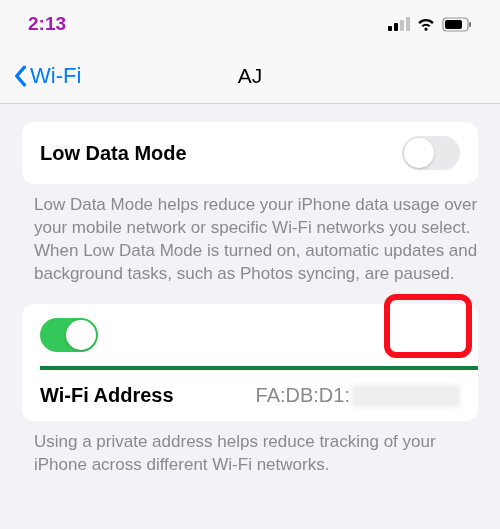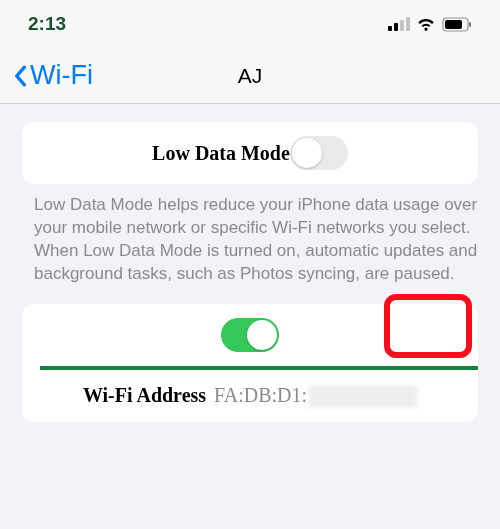--- a/index.html
+++ b/index.html
@@ -14,41 +14,41 @@
       height: 48px;
       display: flex;
       justify-content: space-between;
       align-items: center;
       padding: 0 28px;
       background: #f8f8f9;
     }
     .status-time {
       font-size: 19px;
       font-weight: 600;
-      color: #14532d;
+      color: #a21caf;
     }
     .status-icons {
       display: flex;
       align-items: center;
       gap: 6px;
     }
     .nav-bar {
       height: 56px;
       display: flex;
       align-items: center;
       background: #f8f8f9;
       border-bottom: 1px solid #d0d0d4;
       position: relative;
       padding: 0 12px;
     }
     .back-btn {
       display: flex;
       align-items: center;
       color: #007aff;
-      font-size: 27px;
+      font-size: 22px;
       gap: 2px;
     }
     .chevron-back {
       width: 16px;
       height: 22px;
     }
     .nav-title {
       position: absolute;
       left: 50%;
       transform: translateX(-50%);
@@ -61,24 +61,23 @@
     }
     .section {
       background: #fff;
       margin: 0 22px;
       border-radius: 12px;
       overflow: hidden;
     }
     .row {
       display: flex;
       align-items: center;
-      justify-content: center;
+      justify-content: space-between;
       padding: 14px 18px;
       min-height: 54px;
-      font-family: Liberation Serif, serif;
     }
     .row + .row {
       border-top: 4px solid #15803d;
       margin-left: 18px;
       padding-left: 0;
     }
     .row-label {
       font-size: 20px;
       font-weight: 600;
       color: #000;
@@ -207,14 +206,15 @@
       </div>
       <div class="row">
         <div class="row-label">Wi-Fi Address</div>
         <div class="row-value">
           <span>FA:DB:D1:</span><span class="redacted"></span>
         </div>
       </div>
     </div>
     <div class="highlight-box" style="top:-10px; left:384px; width:88px; height:64px;"></div>
   </div>
+  <div class="footer-text">Using a private address helps reduce tracking of your iPhone across different Wi-Fi networks.</div>
 
 </div>
 
 </body></html>

